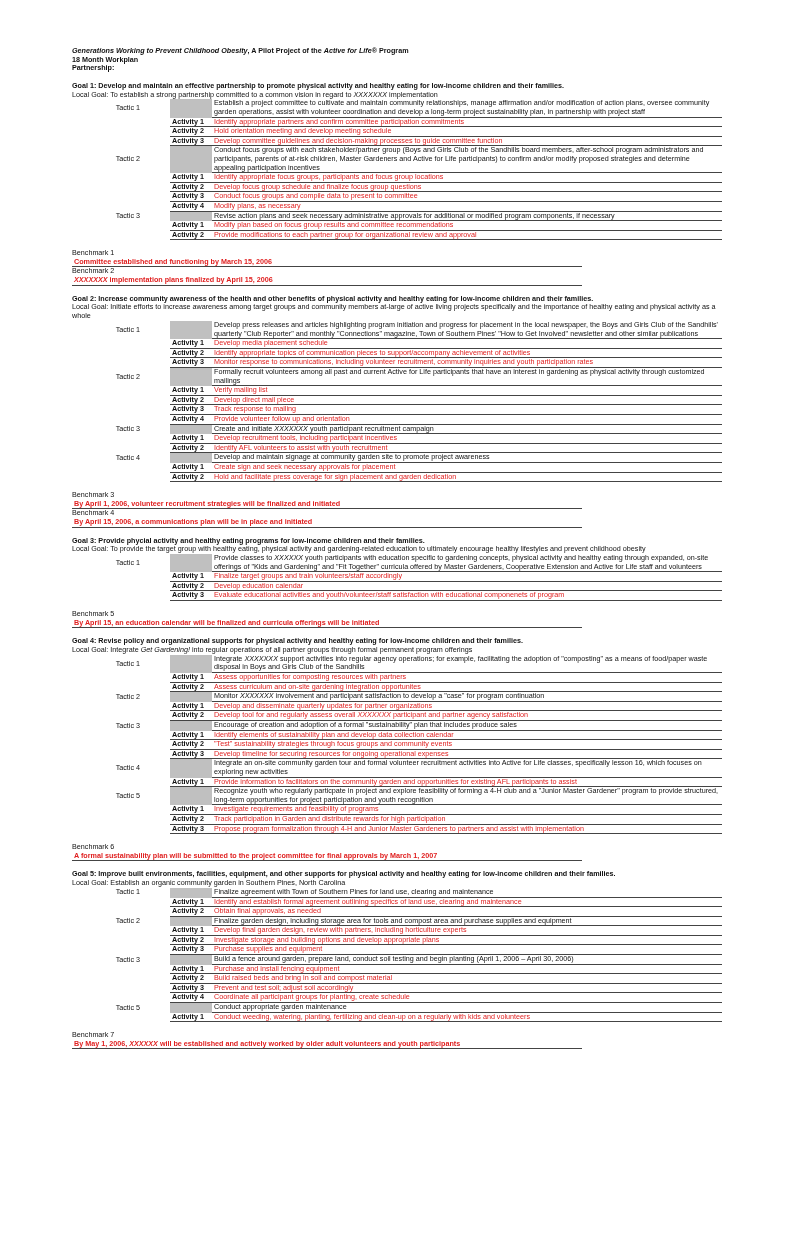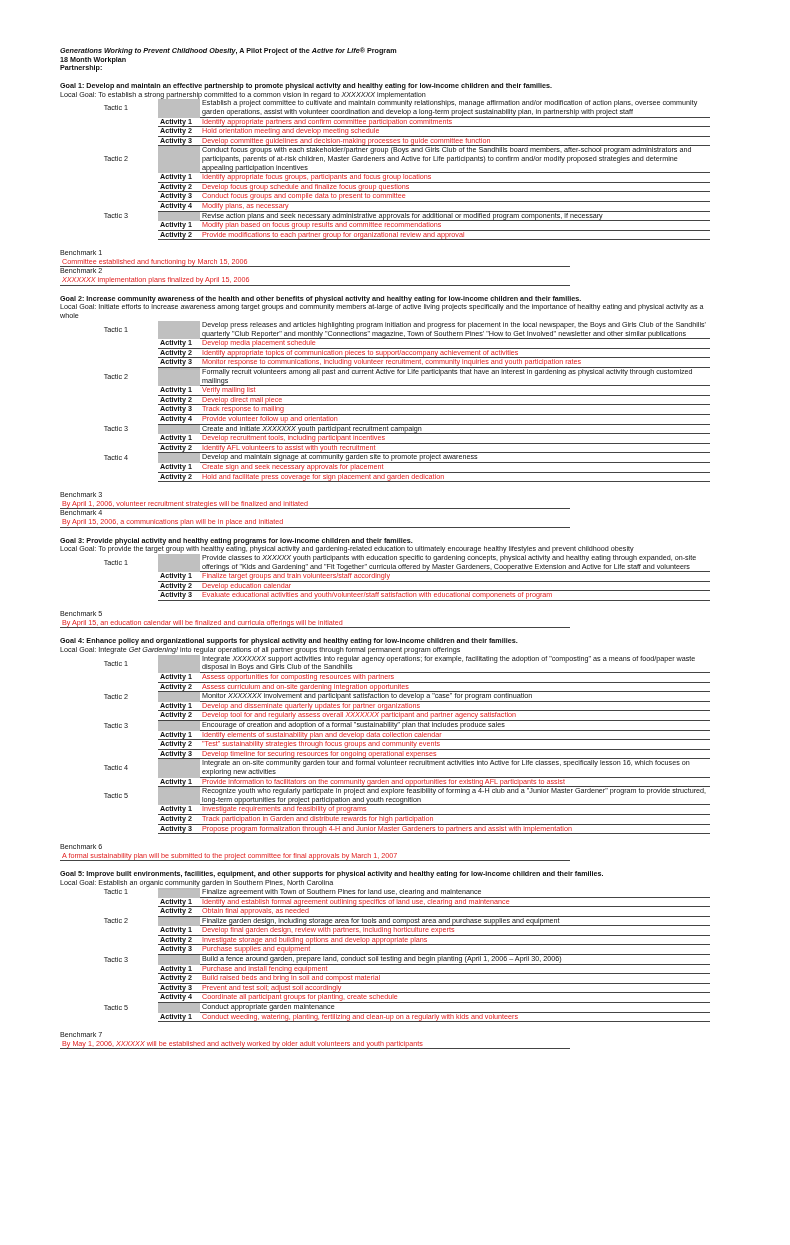--- a/index.html
+++ b/index.html
@@ -1,37 +1,37 @@
 <!DOCTYPE html>
 <html><head>
 <meta charset="utf-8">
 <style>
   html, body { margin: 0; padding: 0; background: #ffffff; }
   body { width: 790px; height: 1245px; position: relative; overflow: hidden;
          font-family: "Liberation Sans", sans-serif; font-size: 7.2px; color: #111; }
-  .page { position: absolute; left: 60px; top: 47px; width: 650px; }
+  .page { position: absolute; left: 72px; top: 47px; width: 650px; }
   .hdr { font-weight: bold; line-height: 8.6px; }
   .hdr i { font-style: italic; }
   .goal { margin-top: 9px; }
   .goal-title { font-weight: bold; line-height: 8.8px; }
   .local-goal { line-height: 8.8px; }
   .local-goal .lbl { }
   .row { position: relative; display: flex; line-height: 8.6px; }
   .lab { width: 98px; flex: none; text-align: right; padding-right: 0; box-sizing: border-box; }
   .tac-lab { width: 68px; flex: none; text-align: right; display: flex; align-items: center; justify-content: flex-end; }
   .tac-gap { width: 30px; flex: none; }
   .gray { width: 42px; flex: none; background: #c0c0c0; }
   .act-lab { width: 42px; flex: none; border-bottom: 1.2px solid #444; padding-left: 2px; box-sizing: border-box; font-weight: bold; }
   .txt { flex: 1; border-bottom: 1.2px solid #444; padding-left: 2px; max-width: 508px; }
   .red { color: #e02020; }
   .ital { font-style: italic; }
   .bm { display: flex; line-height: 8.6px; flex-direction: column; }
   .bm-lab { width: 56px; flex: none; }
   .bm-gray { width: 84px; flex: none; background: #c0c0c0; }
-  .bm-txt { flex: 1; border-bottom: 1.2px solid #444; padding-left: 2px; max-width: 508px; color: #e02020; }
+  .bm-txt { flex: 1; border-bottom: 1.2px solid #444; padding-left: 2px; max-width: 508px; color: #e02020; font-weight: bold; }
   .bm-block { margin-top: 9px; }
 </style>
 </head>
 <body>
 
 <div class="page">
   <div class="hdr">
     <div><i>Generations Working to Prevent Childhood Obesity</i><span style="font-weight:bold">, A Pilot Project of the </span><i>Active for Life</i><span>® Program</span></div>
     <div>18 Month Workplan</div>
     <div>Partnership:</div>
@@ -237,21 +237,21 @@
         </div>
         <div class="bm-block">
           <div class="bm">
             <div class="bm-lab">Benchmark 5</div>
             <div class="bm-gray"></div>
             <div class="bm-txt">By April 15, an education calendar will be finalized and curricula offerings will be initiated</div>
           </div>
         </div>
       </div>
       <div class="goal">
-        <div class="goal-title">Goal 4: Enhance policy and organizational supports for physical activity and healthy eating for low-income children and their families.</div>
+        <div class="goal-title">Goal 4: Revise policy and organizational supports for physical activity and healthy eating for low-income children and their families.</div>
         <div class="local-goal"><span class="lbl">Local Goal:</span><span> Integrate </span><span class="ital">Get Gardening!</span><span> into regular operations of all partner groups through formal permanent program offerings</span></div>
         <div class="row">
           <div class="tac-lab">Tactic 1</div>
           <div class="tac-gap"></div>
           <div class="gray"></div>
           <div class="txt">Integrate <i>XXXXXXX</i> support activities into regular agency operations; for example, facilitating the adoption of "composting" as a means of food/paper waste disposal in Boys and Girls Club of the Sandhills</div>
         </div>
         <div class="row">
           <div class="lab"></div>
           <div class="act-lab">Activity 1</div>

